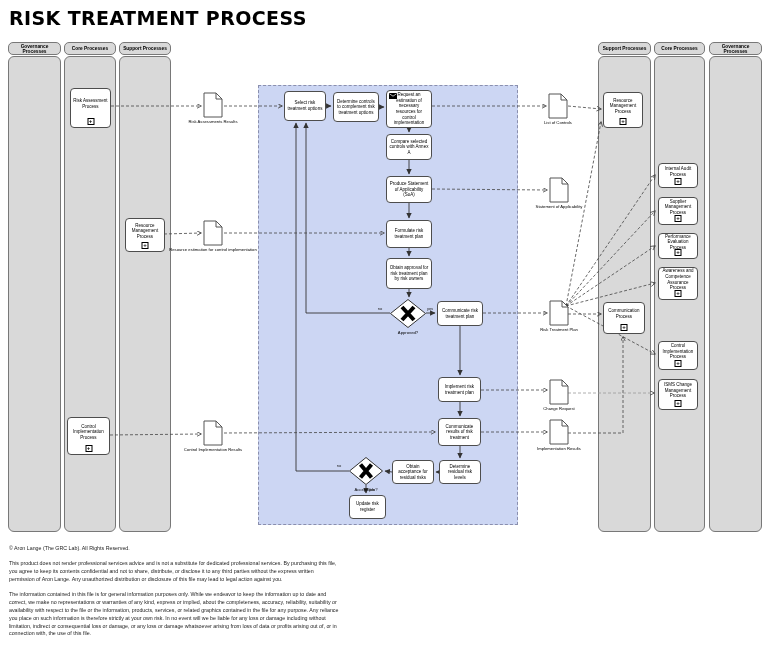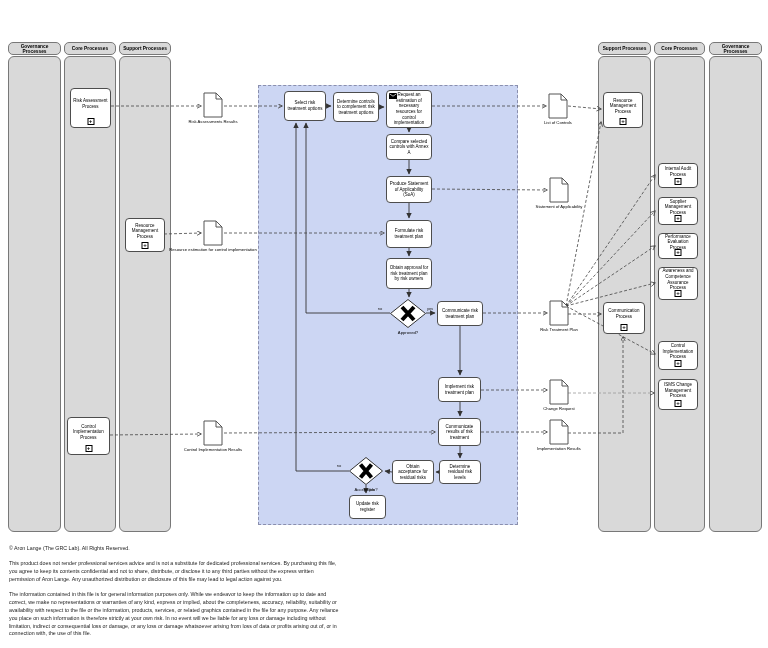--- a/index.html
+++ b/index.html
@@ -28,20 +28,21 @@
   .doc{z-index:4;}
   .sendicon{position:absolute;left:2px;top:2px;}
   #footer{left:9px;top:545px;width:330px;font-size:5.3px;line-height:1.5;color:#1c1c1c;}
   #footer .para{margin-top:7px;}
 </style>
 </head>
 <body>
 
 <div id="canvas">
 
+  <div id="title" class="abs">RISK TREATMENT PROCESS</div>
 
   <div class="abs lane-tab" style="left:8px;top:42px;width:53px;height:13px">Governance Processes</div>
   <div class="abs lane-body" style="left:8px;top:56px;width:53px;height:476px"></div>
   <div class="abs lane-tab" style="left:64px;top:42px;width:52px;height:13px">Core Processes</div>
   <div class="abs lane-body" style="left:64px;top:56px;width:52px;height:476px"></div>
   <div class="abs lane-tab" style="left:119px;top:42px;width:52px;height:13px">Support Processes</div>
   <div class="abs lane-body" style="left:119px;top:56px;width:52px;height:476px"></div>
 
   <div class="abs lane-tab" style="left:598px;top:42px;width:53px;height:13px">Support Processes</div>
   <div class="abs lane-body" style="left:598px;top:56px;width:53px;height:476px"></div>

